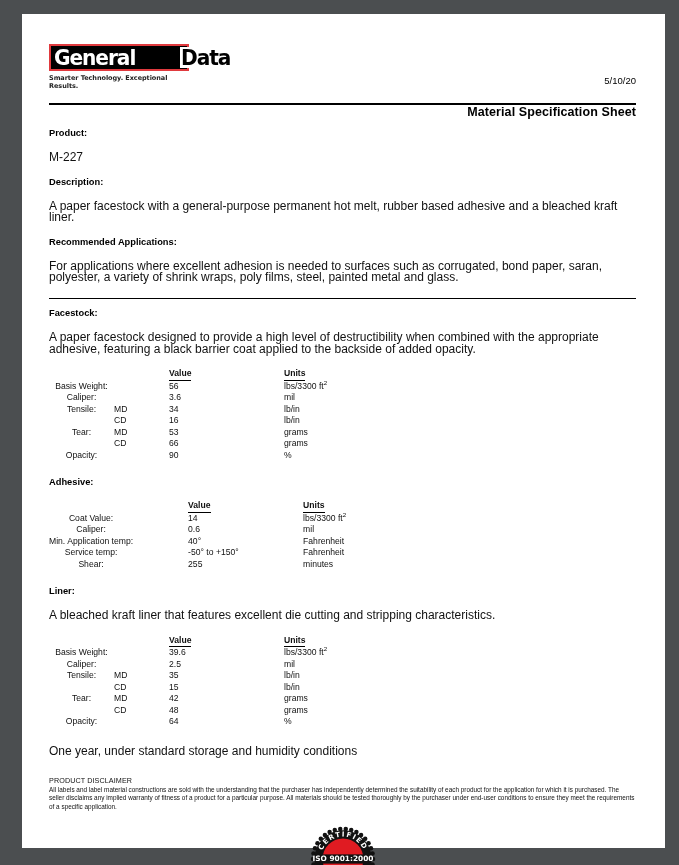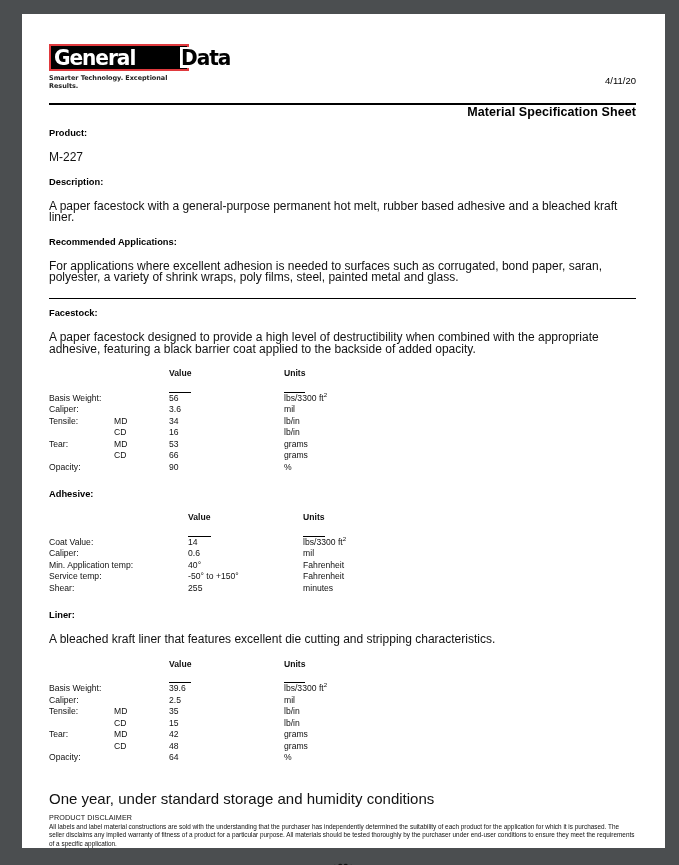--- a/index.html
+++ b/index.html
@@ -131,52 +131,52 @@
     margin-top: 13px;
     font-size: 8.6px;
     color: #111111;
   }
   table.spec td {
     padding: 0;
     line-height: 11.5px;
     vertical-align: top;
     white-space: nowrap;
   }
-  td.c-label { width: 65px; }
+  td.c-label { width: 65px; text-align: center; }
   td.c-dir   { width: 55px; }
   td.c-val   { width: 115px; }
   td.c-unit  { width: 200px; }
   tr.head td {
     font-weight: bold;
     padding-bottom: 0px;
   }
   tr.head td span.u {
     border-bottom: 1.3px solid #000000;
     display: inline-block;
-    padding-bottom: 12px;
+    padding-bottom: 0px;
   }
   sup { font-size: 6.2px; vertical-align: super; line-height: 0; }
 
   
   .disc-title {
     font-size: 7.2px;
     color: #111111;
-    margin-top: 6px;
+    margin-top: 18px;
     letter-spacing: 0.1px;
   }
   .disc-body {
     font-size: 6.4px;
     color: #111111;
     line-height: 8.6px;
     margin-top: 1px;
   }
   .shelf-body {
-    font-size: 15px;
+    font-size: 12px;
     color: #111111;
-    margin-top: 11px;
+    margin-top: 1px;
   }
 
   
   .seal-wrap {
     margin-top: 14px;
     display: flex;
     justify-content: center;
   }
 </style>
 </head>
@@ -187,21 +187,21 @@
     <div class="content">
 
       <div class="header-row">
         <div class="logo-block">
           <div class="logo-box">
             <span class="logo-general">General</span>
               <span class="logo-data">Data</span>
           </div>
           <div class="logo-tagline">Smarter Technology. Exceptional Results.</div>
         </div>
-        <div class="doc-date">4/11/20</div>
+        <div class="doc-date">5/10/20</div>
       </div>
 
       <div class="rule-thick"></div>
       <div class="doc-title">Material Specification Sheet</div>
 
       <div style="height:9px"></div>
       <div class="sec-head">Product:</div>
       <div class="sec-body">M-227</div>
 
       <div class="block-gap"></div>

